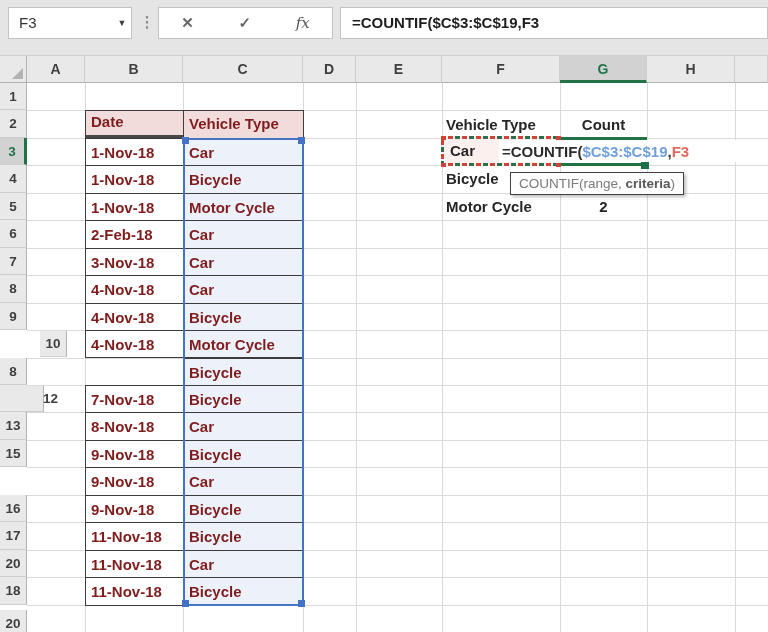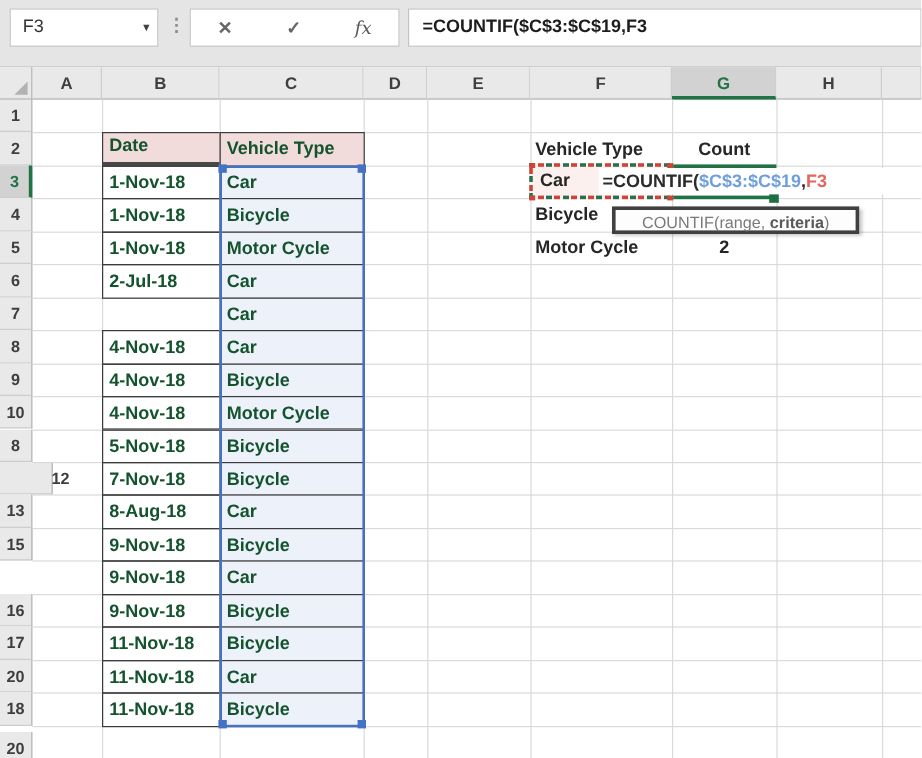--- a/index.html
+++ b/index.html
@@ -33,21 +33,21 @@
           color:#3f3f3f;}
   .rowhdr.sel{background:#d2d2d2;color:#217346;border-right:3px solid #217346;}
   #corner{left:0;top:56px;width:27px;height:27px;background:#e9e9e9;
           border-right:1px solid #b3b3b3;border-bottom:1px solid #b3b3b3;}
   #corner-tri{right:3px;bottom:3px;width:0;height:0;border-left:11px solid transparent;
               border-bottom:11px solid #b2b2b2;}
   .gridv{width:1px;background:#dadada;}
   .gridh{height:1px;background:#dadada;}
 
   
-  .tcell{border:1px solid #3c3c3c;font-size:15px;font-weight:600;color:#14532d;
+  .tcell{border:1px solid #3c3c3c;font-size:15px;font-weight:600;color:#7f1d1d;
          padding-left:5px;white-space:nowrap;overflow:hidden;}
   .thead{background:#f2dcdb;font-weight:700;}
   .cfill{background:#edf1fa;}
 
   
   .rtxt{font-size:15px;font-weight:600;color:#262626;line-height:27px;white-space:nowrap;}
   #f2-label{left:446px;top:110.5px;width:114px;height:27px;}
   #g2-label{left:560px;top:110.5px;width:87px;height:27px;text-align:center;}
   #f3-cell{left:443px;top:138px;width:117px;height:26px;background:#fcf0ef;}
   #f3-text{padding-left:7px;line-height:26px;}
@@ -76,22 +76,22 @@
   .rnub{width:5px;height:4px;background:#cf4437;}
 
   
   .gline{background:#217346;height:3px;}
   #g3-top{left:561px;top:136.5px;width:86px;}
   #g3-bottom{left:561px;top:163px;width:86px;}
   #g3-handle{left:641px;top:161.5px;width:8px;height:7px;background:#1e6f43;}
 
   
   #tooltip{left:510px;top:172px;height:23px;line-height:21px;background:#fdfdfd;
-           border:3px solid #404040;box-shadow:2px 2px 3px rgba(0,0,0,.25);
-           padding:0 22px;font-size:13.5px;color:#7a7a7a;white-space:nowrap;}
+           border:1px solid #404040;box-shadow:2px 2px 3px rgba(0,0,0,.25);
+           padding:0 8px;font-size:13.5px;color:#7a7a7a;white-space:nowrap;}
   #tooltip b{color:#595959;}
 </style>
 </head>
 <body>
 
 <div id="stage">
 
   <div id="topbar" class="abs">
     <div id="namebox" class="abs whitebox">F3</div>
     <div id="namebox-arrow" class="abs">▼</div>
@@ -116,21 +116,21 @@
       <div class="abs colhdr" style="left: 735px; width: 33px;"></div>
       <div class="abs rowhdr" style="top: 83px; height: 27.45px; line-height: 27.45px;">1</div>
       <div class="abs rowhdr" style="top: 110.45px; height: 27.45px; line-height: 27.45px;">2</div>
       <div class="abs rowhdr sel" style="top: 137.9px; height: 27.45px; line-height: 27.45px;">3</div>
       <div class="abs rowhdr" style="top: 165.35px; height: 27.45px; line-height: 27.45px;">4</div>
       <div class="abs rowhdr" style="top: 192.8px; height: 27.45px; line-height: 27.45px;">5</div>
       <div class="abs rowhdr" style="top: 220.25px; height: 27.45px; line-height: 27.45px;">6</div>
       <div class="abs rowhdr" style="top: 247.7px; height: 27.45px; line-height: 27.45px;">7</div>
       <div class="abs rowhdr" style="top: 275.15px; height: 27.45px; line-height: 27.45px;">8</div>
       <div class="abs rowhdr" style="top: 302.6px; height: 27.45px; line-height: 27.45px;">9</div>
-      <div class="abs rowhdr" style="top: 330.05px; height: 27.45px; line-height: 27.45px;">10</div>
+      <div class="abs rowhdr" style="top: 330.05px; height: 27.45px; line-height: 27.45px; margin-left: 40px;">10</div>
       <div class="abs rowhdr" style="top: 357.5px; height: 27.45px; line-height: 27.45px;">8</div>
       <div class="abs rowhdr" style="top: 384.95px; height: 27.45px; line-height: 27.45px; padding-left: 43px;">12</div>
       <div class="abs rowhdr" style="top: 412.4px; height: 27.45px; line-height: 27.45px;">13</div>
       <div class="abs rowhdr" style="top: 439.85px; height: 27.45px; line-height: 27.45px;">14</div>
       <div class="abs rowhdr" style="top: 440px; height: 27.45px; line-height: 27.45px;">15</div>
       <div class="abs rowhdr" style="top: 494.75px; height: 27.45px; line-height: 27.45px;">16</div>
       <div class="abs rowhdr" style="top: 522.2px; height: 27.45px; line-height: 27.45px;">17</div>
       <div class="abs rowhdr" style="top: 549.65px; height: 27.45px; line-height: 27.45px;">20</div>
       <div class="abs rowhdr" style="top: 577.1px; height: 27.45px; line-height: 27.45px;">18</div>
       <div class="abs rowhdr" style="top: 610px; height: 27.45px; line-height: 27.45px;">20</div>
@@ -162,34 +162,34 @@
       <div class="abs gridh" style="left: 27px; width: 741px; top: 577.1px;"></div>
       <div class="abs gridh" style="left: 27px; width: 741px; top: 604.55px;"></div>
       <div class="abs tcell thead" style="left: 85px; top: 110.45px; width: 99px; height: 28.45px; line-height: 22.45px; border-bottom: 4px solid rgb(72, 72, 72);">Date</div>
       <div class="abs tcell thead" style="left: 183px; top: 110.45px; width: 121px; height: 28.45px; line-height: 25.45px;">Vehicle Type</div>
       <div class="abs tcell" style="left: 85px; top: 137.9px; width: 99px; height: 28.45px; line-height: 27.45px;">1-Nov-18</div>
       <div class="abs tcell cfill" style="left: 183px; top: 137.9px; width: 121px; height: 28.45px; line-height: 27.45px;">Car</div>
       <div class="abs tcell" style="left: 85px; top: 165.35px; width: 99px; height: 28.45px; line-height: 27.45px;">1-Nov-18</div>
       <div class="abs tcell cfill" style="left: 183px; top: 165.35px; width: 121px; height: 28.45px; line-height: 27.45px;">Bicycle</div>
       <div class="abs tcell" style="left: 85px; top: 192.8px; width: 99px; height: 28.45px; line-height: 27.45px;">1-Nov-18</div>
       <div class="abs tcell cfill" style="left: 183px; top: 192.8px; width: 121px; height: 28.45px; line-height: 27.45px;">Motor Cycle</div>
-      <div class="abs tcell" style="left: 85px; top: 220.25px; width: 99px; height: 28.45px; line-height: 27.45px;">2-Jul-18</div>
+      <div class="abs tcell" style="left: 85px; top: 220.25px; width: 99px; height: 28.45px; line-height: 27.45px;">2-Feb-18</div>
       <div class="abs tcell cfill" style="left: 183px; top: 220.25px; width: 121px; height: 28.45px; line-height: 27.45px;">Car</div>
+      <div class="abs tcell" style="left: 85px; top: 247.7px; width: 99px; height: 28.45px; line-height: 27.45px;">3-Nov-18</div>
       <div class="abs tcell cfill" style="left: 183px; top: 247.7px; width: 121px; height: 28.45px; line-height: 27.45px;">Car</div>
       <div class="abs tcell" style="left: 85px; top: 275.15px; width: 99px; height: 28.45px; line-height: 27.45px;">4-Nov-18</div>
       <div class="abs tcell cfill" style="left: 183px; top: 275.15px; width: 121px; height: 28.45px; line-height: 27.45px;">Car</div>
       <div class="abs tcell" style="left: 85px; top: 302.6px; width: 99px; height: 28.45px; line-height: 27.45px;">4-Nov-18</div>
       <div class="abs tcell cfill" style="left: 183px; top: 302.6px; width: 121px; height: 28.45px; line-height: 27.45px;">Bicycle</div>
       <div class="abs tcell" style="left: 85px; top: 330.05px; width: 99px; height: 28.45px; line-height: 27.45px;">4-Nov-18</div>
       <div class="abs tcell cfill" style="left: 183px; top: 330.05px; width: 121px; height: 28.45px; line-height: 27.45px;">Motor Cycle</div>
-      <div class="abs tcell" style="left: 85px; top: 357.5px; width: 99px; height: 28.45px; line-height: 27.45px;">5-Nov-18</div>
       <div class="abs tcell cfill" style="left: 183px; top: 357.5px; width: 121px; height: 28.45px; line-height: 27.45px;">Bicycle</div>
       <div class="abs tcell" style="left: 85px; top: 384.95px; width: 99px; height: 28.45px; line-height: 27.45px;">7-Nov-18</div>
       <div class="abs tcell cfill" style="left: 183px; top: 384.95px; width: 121px; height: 28.45px; line-height: 27.45px;">Bicycle</div>
-      <div class="abs tcell" style="left: 85px; top: 412.4px; width: 99px; height: 28.45px; line-height: 27.45px;">8-Aug-18</div>
+      <div class="abs tcell" style="left: 85px; top: 412.4px; width: 99px; height: 28.45px; line-height: 27.45px;">8-Nov-18</div>
       <div class="abs tcell cfill" style="left: 183px; top: 412.4px; width: 121px; height: 28.45px; line-height: 27.45px;">Car</div>
       <div class="abs tcell" style="left: 85px; top: 439.85px; width: 99px; height: 28.45px; line-height: 27.45px;">9-Nov-18</div>
       <div class="abs tcell cfill" style="left: 183px; top: 439.85px; width: 121px; height: 28.45px; line-height: 27.45px;">Bicycle</div>
       <div class="abs tcell" style="left: 85px; top: 467.3px; width: 99px; height: 28.45px; line-height: 27.45px;">9-Nov-18</div>
       <div class="abs tcell cfill" style="left: 183px; top: 467.3px; width: 121px; height: 28.45px; line-height: 27.45px;">Car</div>
       <div class="abs tcell" style="left: 85px; top: 494.75px; width: 99px; height: 28.45px; line-height: 27.45px;">9-Nov-18</div>
       <div class="abs tcell cfill" style="left: 183px; top: 494.75px; width: 121px; height: 28.45px; line-height: 27.45px;">Bicycle</div>
       <div class="abs tcell" style="left: 85px; top: 522.2px; width: 99px; height: 28.45px; line-height: 27.45px;">11-Nov-18</div>
       <div class="abs tcell cfill" style="left: 183px; top: 522.2px; width: 121px; height: 28.45px; line-height: 27.45px;">Bicycle</div>
       <div class="abs tcell" style="left: 85px; top: 549.65px; width: 99px; height: 28.45px; line-height: 27.45px;">11-Nov-18</div>

